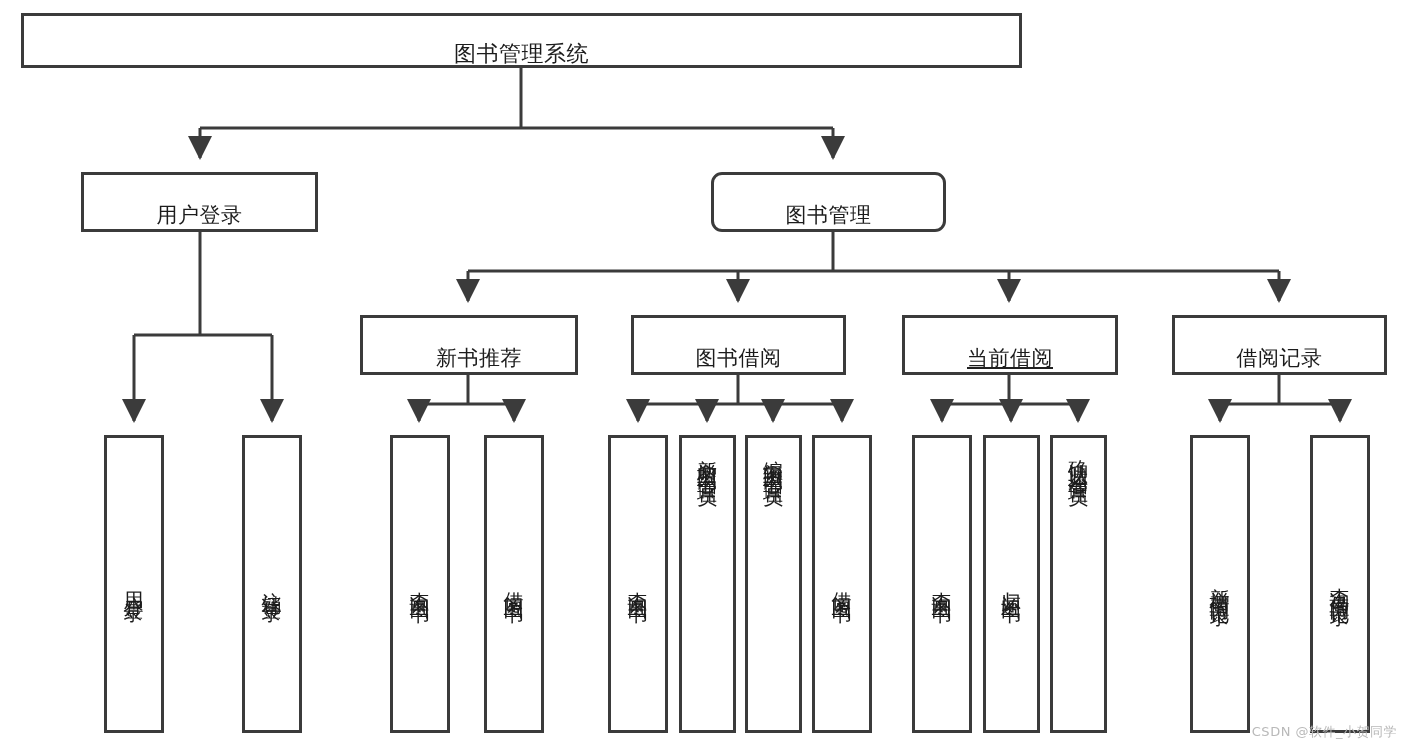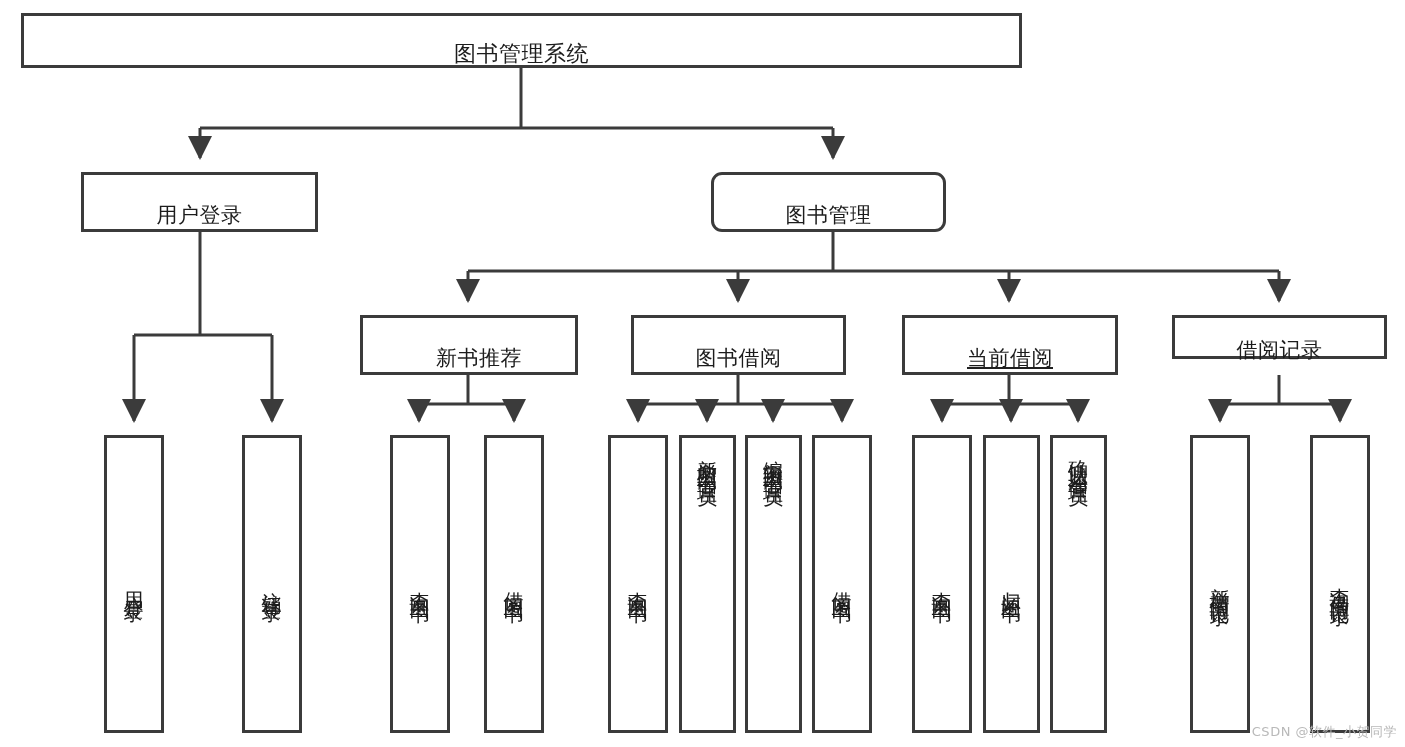--- a/index.html
+++ b/index.html
@@ -146,21 +146,21 @@
 
   <div class="node horiz" id="node-l3-0" style="left: 360px; top: 315px; width: 218px; height: 60px; border-color: rgb(59, 59, 59); background: rgb(255, 255, 255); padding-left: 20px;">
     <span class="label">新书推荐</span>
   </div>
   <div class="node horiz" id="node-l3-1" style="left: 631px; top: 315px; width: 215px; height: 60px; border-color: rgb(59, 59, 59); background: rgb(255, 255, 255);">
     <span class="label">图书借阅</span>
   </div>
   <div class="node horiz" id="node-l3-2" style="left: 902px; top: 315px; width: 216px; height: 60px; border-color: rgb(59, 59, 59); background: rgb(255, 255, 255); text-decoration: underline;">
     <span class="label">当前借阅</span>
   </div>
-  <div class="node horiz" id="node-l3-3" style="left: 1172px; top: 315px; width: 215px; height: 44px; border-color: rgb(59, 59, 59); background: rgb(255, 255, 255);">
+  <div class="node horiz" id="node-l3-3" style="left: 1172px; top: 315px; width: 215px; height: 60px; border-color: rgb(59, 59, 59); background: rgb(255, 255, 255);">
     <span class="label">借阅记录</span>
   </div>
 
   <div class="node vert center-text" id="node-leaf-0" style="left: 104px; top: 435px; width: 60px; height: 298px; border-color: rgb(59, 59, 59); background: rgb(255, 255, 255);">
     <span class="label">用户登录</span>
   </div>
   <div class="node vert center-text" id="node-leaf-1" style="left: 242px; top: 435px; width: 60px; height: 298px; border-color: rgb(59, 59, 59); background: rgb(255, 255, 255);">
     <span class="label">注销登录</span>
   </div>
   <div class="node vert center-text" id="node-leaf-2" style="left: 390px; top: 435px; width: 60px; height: 298px; border-color: rgb(59, 59, 59); background: rgb(255, 255, 255);">

